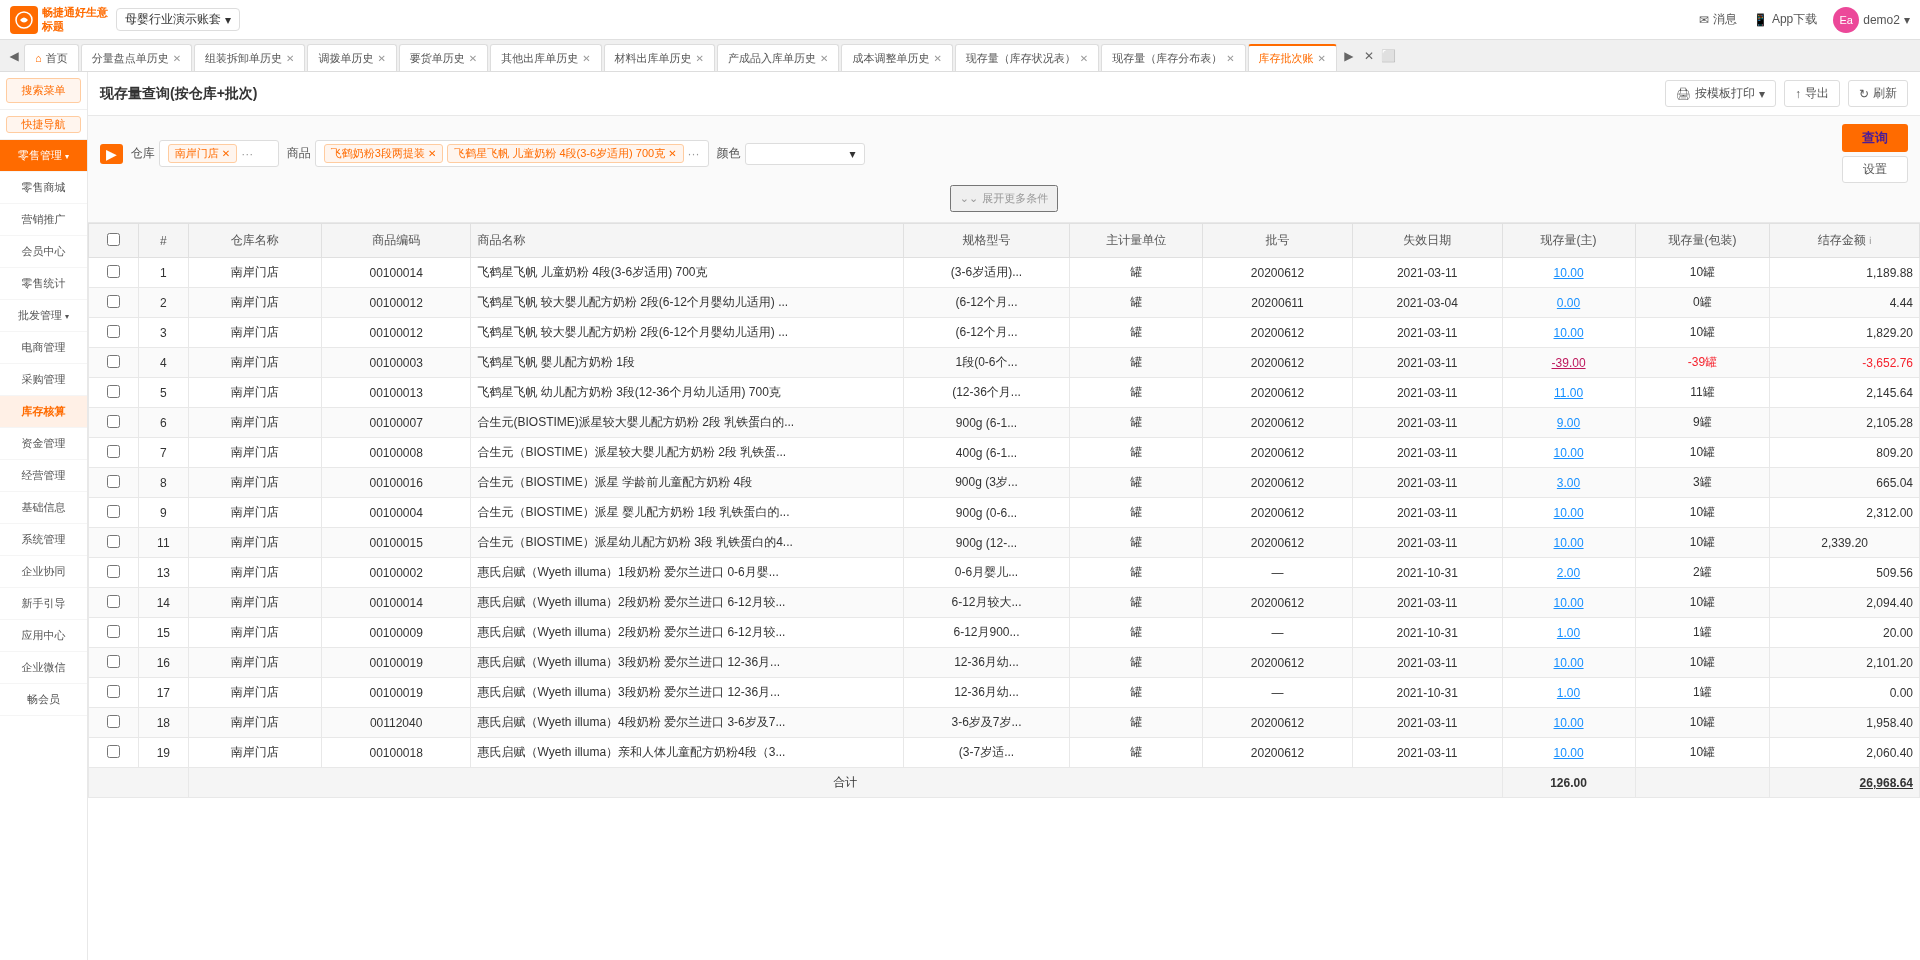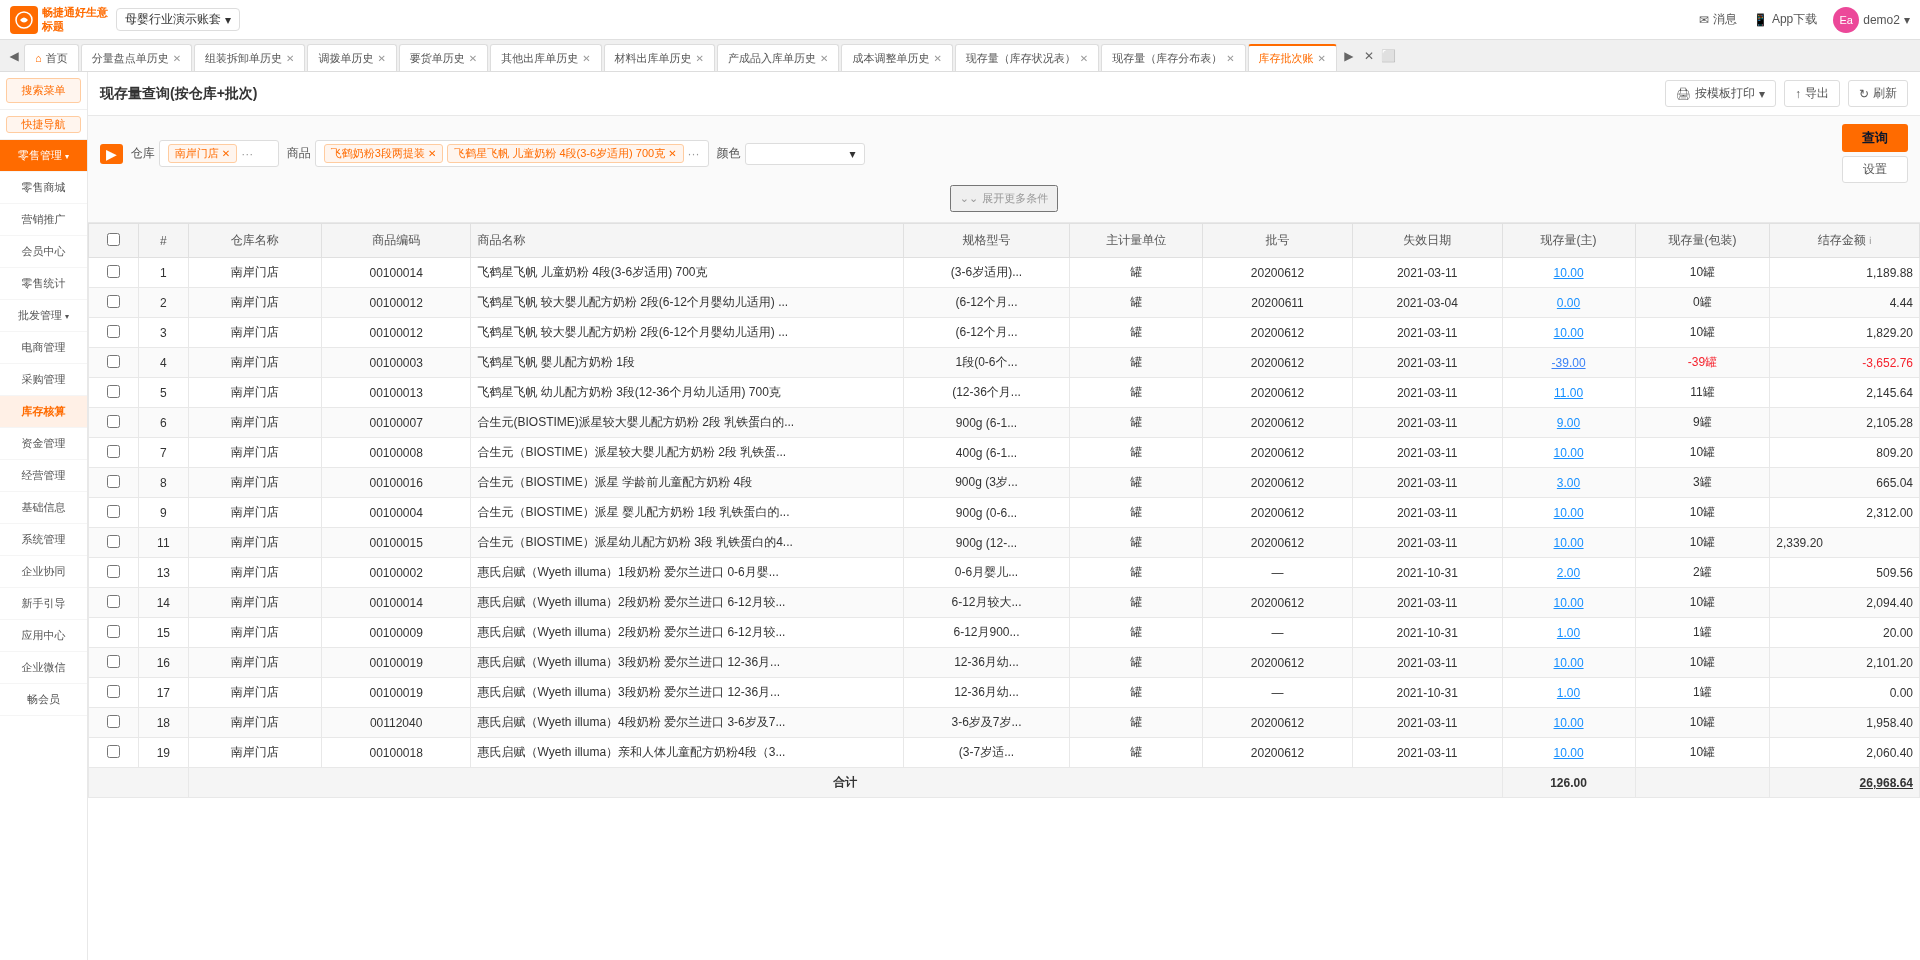--- a/index.html
+++ b/index.html
@@ -80,21 +80,21 @@
       display: inline-flex; align-items: center; gap: 3px; background: #fff5ee;
       border: 1px solid #ffcca0; border-radius: 3px; padding: 1px 6px; font-size: 11px; color: #ff6b00;
     }
     .filter-tag .remove { cursor: pointer; color: #ff6b00; font-size: 10px; }
     .filter-dots { color: #999; font-size: 12px; cursor: pointer; }
     .expand-btn {
       display: flex; align-items: center; gap: 4px; color: #999; font-size: 11px;
       cursor: pointer; padding: 4px 8px; margin: 0 auto;
     }
     .btn-query {
-      padding: 5px 20px; background: #ff6b00; color: #0f172a; border: none; border-radius: 3px;
+      padding: 5px 20px; background: #ff6b00; color: #4c1d95; border: none; border-radius: 3px;
       cursor: pointer; font-size: 13px; font-weight: bold;
     }
     .btn-settings {
       padding: 4px 12px; background: #fff; color: #555; border: 1px solid #ddd; border-radius: 3px;
       cursor: pointer; font-size: 12px;
     }
     .query-actions { display: flex; flex-direction: column; gap: 4px; margin-left: auto; }
 
     
     .table-container { flex: 1; overflow-y: auto; padding: 0; }
@@ -114,21 +114,21 @@
     .col-warehouse { width: 80px; }
     .col-code { width: 90px; }
     .col-name { width: 260px; text-align: left; }
     .col-spec { width: 100px; }
     .col-unit { width: 80px; }
     .col-batch { width: 90px; }
     .col-expire { width: 90px; }
     .col-stock-main { width: 80px; }
     .col-stock-pkg { width: 80px; }
     .col-amount { width: 90px; }
-    .footer-row td { background: #f5f5f5; font-weight: bold; }
+    .footer-row td { background: #f5f5f5; font-weight: normal; }
     .info-icon { color: #999; font-size: 10px; cursor: pointer; }
 
     
     ::-webkit-scrollbar { width: 6px; height: 6px; }
     ::-webkit-scrollbar-track { background: #f1f1f1; }
     ::-webkit-scrollbar-thumb { background: #ccc; border-radius: 3px; }
   </style>
 </head>
 <body>
 
@@ -434,21 +434,21 @@
             <tr>
       <td><input type="checkbox" style=""></td>
       <td>4</td>
       <td>南岸门店</td>
       <td>00100003</td>
       <td class="col-name" style="text-align:left;">飞鹤星飞帆 婴儿配方奶粉 1段</td>
       <td>1段(0-6个...</td>
       <td>罐</td>
       <td>20200612</td>
       <td>2021-03-11</td>
-      <td style="color:#f5222d;"><span class="num-link" style="color:#3b82f6;">-39.00</span></td>
+      <td style="color:#f5222d;"><span class="num-link" style="color:#be185d;">-39.00</span></td>
       <td style="color:#f5222d;">-39罐</td>
       <td style="color:#f5222d;text-align:right;">-3,652.76</td>
     </tr>
             <tr>
       <td><input type="checkbox" style=""></td>
       <td>5</td>
       <td>南岸门店</td>
       <td>00100013</td>
       <td class="col-name" style="text-align:left;">飞鹤星飞帆 幼儿配方奶粉 3段(12-36个月幼儿适用) 700克</td>
       <td>(12-36个月...</td>
@@ -520,21 +520,21 @@
       <td>11</td>
       <td>南岸门店</td>
       <td>00100015</td>
       <td class="col-name" style="text-align:left;">合生元（BIOSTIME）派星幼儿配方奶粉 3段 乳铁蛋白的4...</td>
       <td>900g (12-...</td>
       <td>罐</td>
       <td>20200612</td>
       <td>2021-03-11</td>
       <td style=""><span class="num-link" style="">10.00</span></td>
       <td style="">10罐</td>
-      <td style="text-align:left;">2,339.20</td>
+      <td style="text-align:center;">2,339.20</td>
     </tr>
             <tr>
       <td><input type="checkbox" style=""></td>
       <td>13</td>
       <td>南岸门店</td>
       <td>00100002</td>
       <td class="col-name" style="text-align:left;">惠氏启赋（Wyeth illuma）1段奶粉 爱尔兰进口 0-6月婴...</td>
       <td>0-6月婴儿...</td>
       <td>罐</td>
       <td>—</td>

